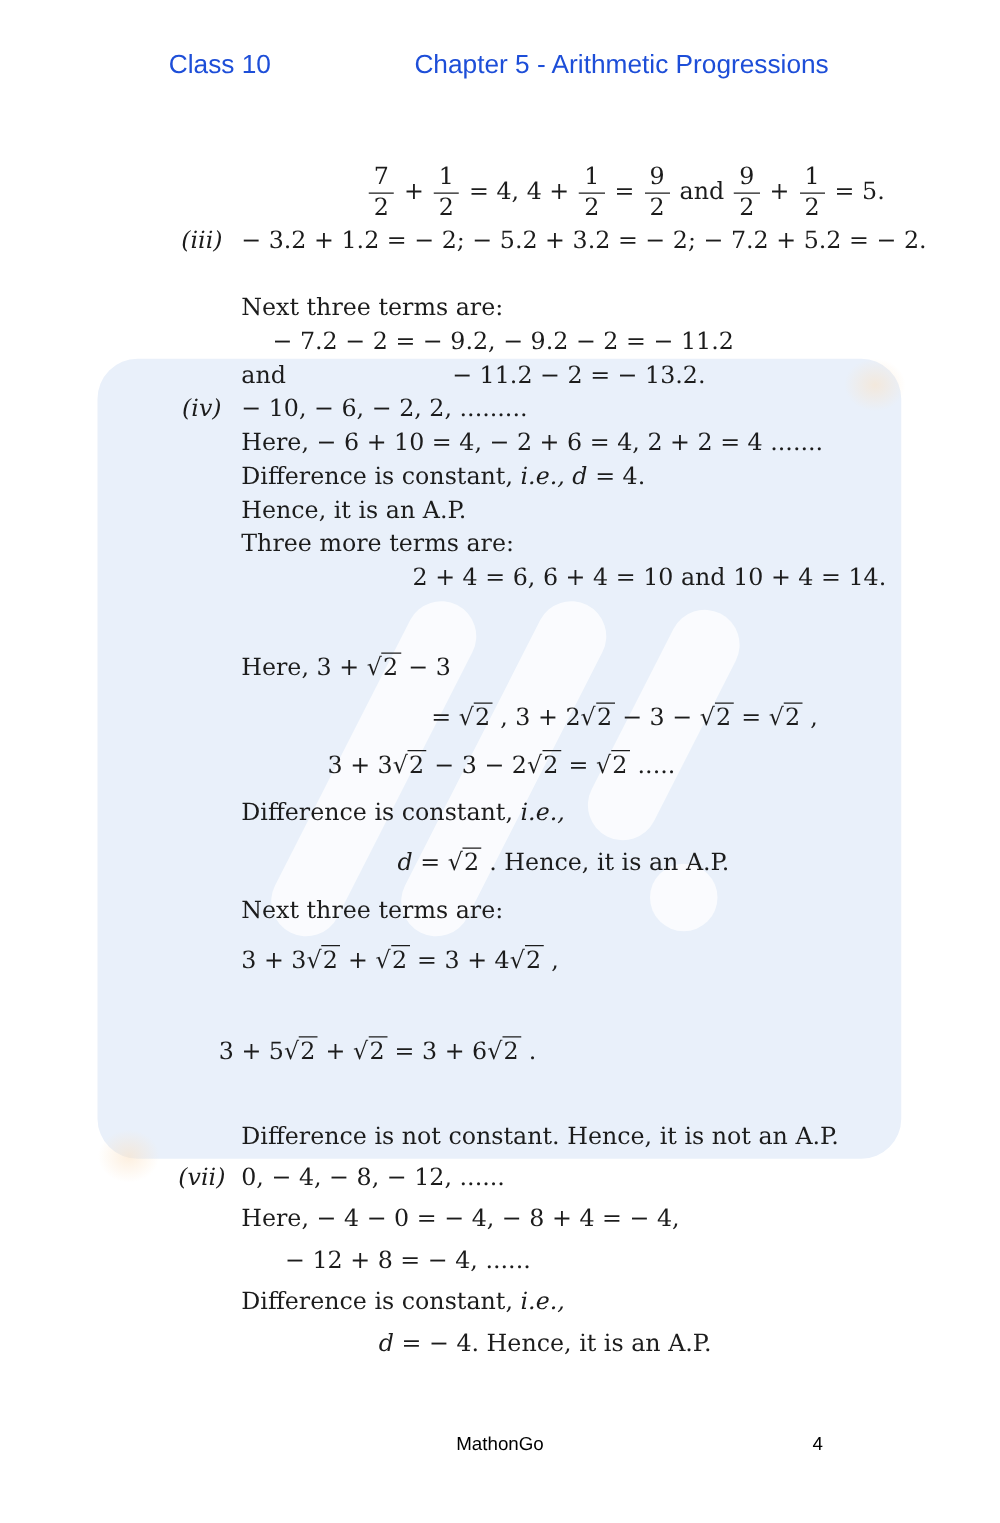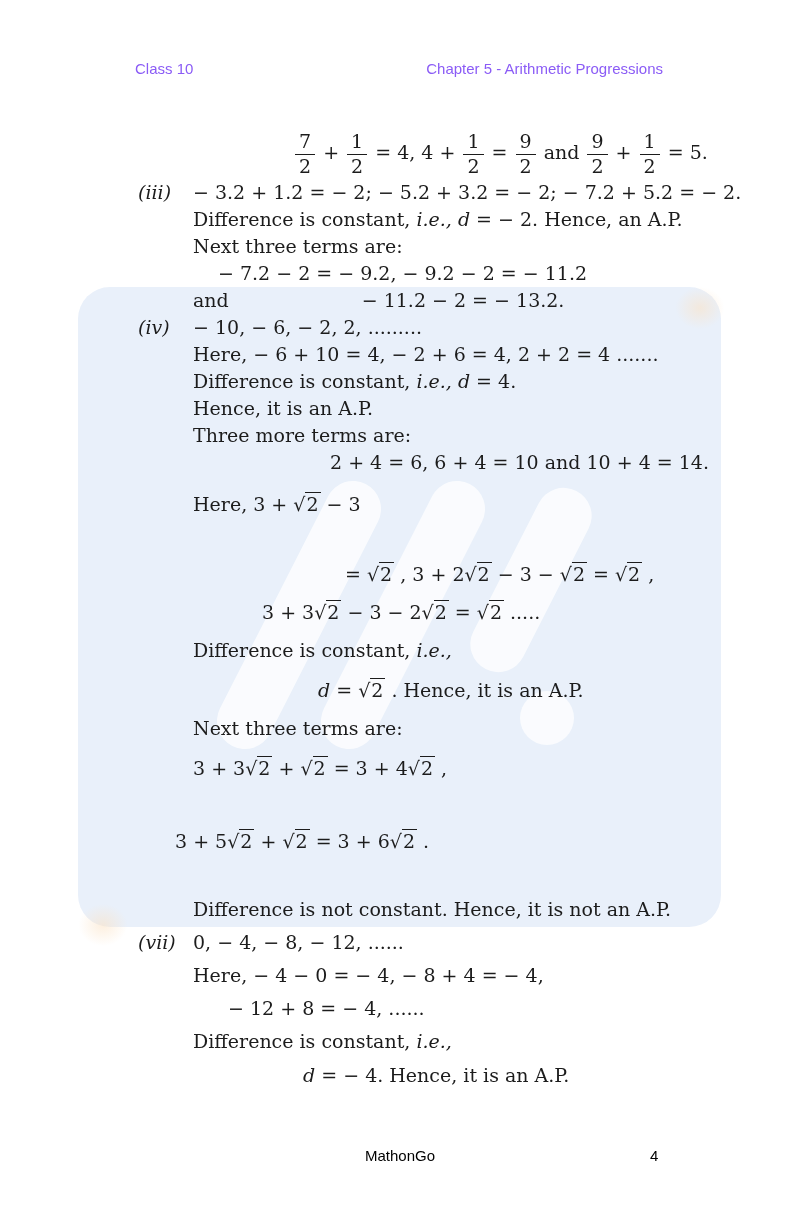--- a/index.html
+++ b/index.html
@@ -2,22 +2,22 @@
 <html><head>
 <meta charset="utf-8">
 <style>
   * { margin:0; padding:0; box-sizing:border-box; }
   html,body { background:#ffffff; }
   .page {
     position:relative; width:800px; height:1218px; background:#ffffff;
     overflow:hidden; font-family:"DejaVu Serif", serif; color:#1c1c1c;
   }
   .hdr {
-    position:absolute; top:60px; font-family:"Liberation Sans","DejaVu Sans",sans-serif;
-    font-size:15px; color:#8b5cf6;
+    position:absolute; top:40px; font-family:"Liberation Sans","DejaVu Sans",sans-serif;
+    font-size:21px; color:#1d4ed8;
   }
   .hdr.left { left:135px; }
   .hdr.right { right:137px; }
   .panel {
     position:absolute; left:78px; top:287px; width:643px; height:640px;
     border-radius:32px; background:#e9f0fa;
   }
   .corner-tint {
     position:absolute; width:70px; height:60px; pointer-events:none;
     background:radial-gradient(closest-side, rgba(251,226,196,0.55), rgba(251,226,196,0) 70%);
@@ -29,21 +29,21 @@
     width:56px;
   }
   .wm.b1 { left:271px; top:468px; height:294px; transform:rotate(27deg); }
   .wm.b2 { left:375px; top:468px; height:294px; transform:rotate(27deg); }
   .wm.b3 { left:503px; top:480px; height:200px; transform:rotate(27deg); }
   .wm.b4 { left:520px; top:691px; height:54px; width:54px; border-radius:50%; }
   .row {
     position:absolute; font-size:19px; line-height:24px; white-space:nowrap;
   }
   .lbl {
-    display:inline-block; width:47px; text-align:left; margin-right:8px; font-style:italic;
+    display:inline-block; width:47px; text-align:center; margin-right:8px; font-style:italic;
   }
   .frac {
     display:inline-block; text-align:center; vertical-align:middle; line-height:1.05;
     padding:0 2px;
   }
   .frac .num { display:block; border-bottom:1.6px solid #1c1c1c; padding:0 4px 2px; }
   .frac .den { display:block; padding-top:2px; }
   .sq { white-space:nowrap; }
   .sq .r {
     display:inline-block; border-top:1.6px solid #1c1c1c; line-height:1.08; padding:1px 2px 0 1px;
@@ -67,33 +67,32 @@
   <div class="corner-tint tr"></div>
   <div class="corner-tint bl"></div>
   <div class="wm b1"></div>
   <div class="wm b2"></div>
   <div class="wm b3"></div>
   <div class="wm b4"></div>
 
   <div class="row" style="left:293px;top:132px"><span><span class="frac"><span class="num">7</span><span class="den">2</span></span> + <span class="frac"><span class="num">1</span><span class="den">2</span></span> = 4, 4 + <span class="frac"><span class="num">1</span><span class="den">2</span></span> = <span class="frac"><span class="num">9</span><span class="den">2</span></span> and <span class="frac"><span class="num">9</span><span class="den">2</span></span> + <span class="frac"><span class="num">1</span><span class="den">2</span></span> = 5.</span></div>
 
   <div class="row" style="left:138px;top:180px"><span class="lbl">(iii)</span><span>− 3.2 + 1.2 = − 2; − 5.2 + 3.2 = − 2; − 7.2 + 5.2 = − 2.</span></div>
-  <div class="row" style="left:193px;top:207px"><span>Difference is constant, <i>i.e.,</i> <i>d</i> = − 2. Hence, an A.P.</span></div>
   <div class="row" style="left:193px;top:234px"><span>Next three terms are:</span></div>
   <div class="row" style="left:218px;top:261px"><span>− 7.2 − 2 = − 9.2, − 9.2 − 2 = − 11.2</span></div>
   <div class="row" style="left:193px;top:288px"><span>and       − 11.2 − 2 = − 13.2.</span></div>
 
   <div class="row" style="left:138px;top:315px"><span class="lbl">(iv)</span><span>− 10, − 6, − 2, 2, .........</span></div>
   <div class="row" style="left:193px;top:342px"><span>Here, − 6 + 10 = 4, − 2 + 6 = 4, 2 + 2 = 4 .......</span></div>
   <div class="row" style="left:193px;top:369px"><span>Difference is constant, <i>i.e.,</i> <i>d</i> = 4.</span></div>
   <div class="row" style="left:193px;top:423px"><span>Three more terms are:</span></div>
   <div class="row" style="left:193px;top:396px"><span>Hence, it is an A.P.</span></div>
   <div class="row" style="left:330px;top:450px"><span>2 + 4 = 6, 6 + 4 = 10 and 10 + 4 = 14.</span></div>
 
-  <div class="row" style="left:193px;top:492px"><span>Here, 3 + <span class="sq">√<span class="r">2</span></span> − 3</span></div>
+  <div class="row" style="left:193px;top:522px"><span>Here, 3 + <span class="sq">√<span class="r">2</span></span> − 3</span></div>
   <div class="row" style="left:345px;top:562px"><span>= <span class="sq">√<span class="r">2</span></span> , 3 + 2<span class="sq">√<span class="r">2</span></span> − 3 − <span class="sq">√<span class="r">2</span></span> = <span class="sq">√<span class="r">2</span></span> ,</span></div>
   <div class="row" style="left:262px;top:600px"><span>3 + 3<span class="sq">√<span class="r">2</span></span> − 3 − 2<span class="sq">√<span class="r">2</span></span> = <span class="sq">√<span class="r">2</span></span> .....</span></div>
   <div class="row" style="left:193px;top:638px"><span>Difference is constant, <i>i.e.,</i></span></div>
   <div class="row" style="left:318px;top:678px"><span><i>d</i> = <span class="sq">√<span class="r">2</span></span> . Hence, it is an A.P.</span></div>
   <div class="row" style="left:193px;top:716px"><span>Next three terms are:</span></div>
   <div class="row" style="left:193px;top:756px"><span>3 + 3<span class="sq">√<span class="r">2</span></span> + <span class="sq">√<span class="r">2</span></span> = 3 + 4<span class="sq">√<span class="r">2</span></span> ,</span></div>
   <div class="row" style="left:175px;top:829px"><span>3 + 5<span class="sq">√<span class="r">2</span></span> + <span class="sq">√<span class="r">2</span></span> = 3 + 6<span class="sq">√<span class="r">2</span></span> .</span></div>
 
   <div class="row" style="left:193px;top:897px"><span>Difference is not constant. Hence, it is not an A.P.</span></div>
 

